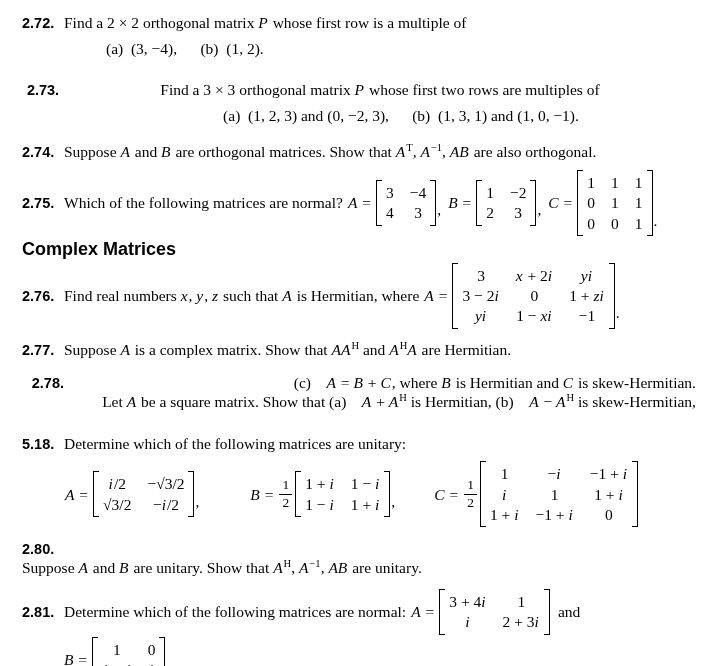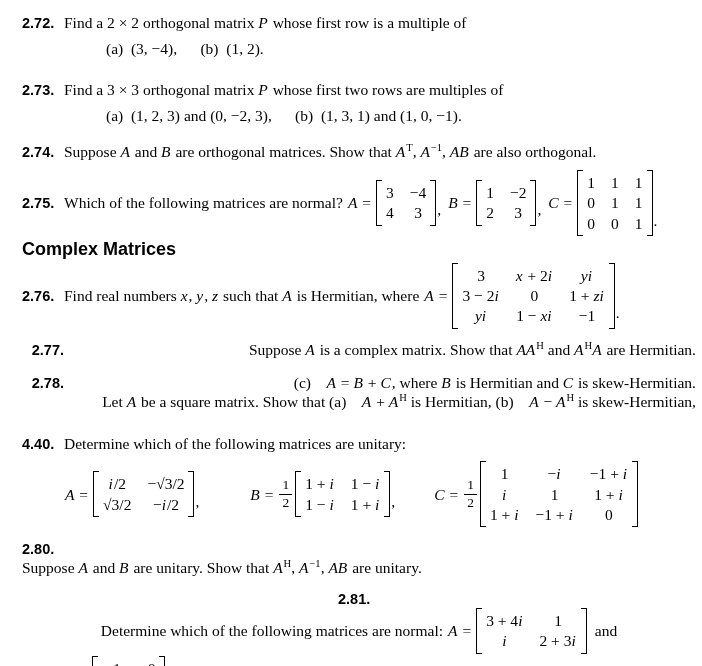--- a/index.html
+++ b/index.html
@@ -38,29 +38,29 @@
   .frac{
     display:inline-flex;flex-direction:column;align-items:center;
     line-height:1.1;font-size:13.5px;margin:0 3px 0 1px;flex:none;
   }
   .frac .num{border-bottom:1.4px solid #000;padding:0 3px 1px;}
   .frac .den{padding-top:1px;}
   sup{font-size:0.68em;line-height:0;}
   i{padding-right:1px;}
   
   #p272{margin-bottom:21px;}
-  #p273{margin-bottom:16px;}
+  #p273{margin-bottom:16px;text-align:center;}
   #p274{margin-bottom:9px;margin-top:9px;}
   #p275{margin-bottom:2px;}
   #p276{margin-top:2px;margin-bottom:11px;}
-  #p277{margin-bottom:14px;text-align:right;}
+  #p277{margin-bottom:14px;}
   #p278{margin-bottom:22px;text-align:right;}
   #p279-row{margin:8px 0 12px 43px;}
   #p280{margin:0 0 11px 0;flex-direction:column;}
-  #p281{margin-bottom:2px;flex-direction:column;}
+  #p281{margin-bottom:2px;}
   .nowrap{white-space:nowrap;}
 </style>
 </head>
 <body>
 
 <div class="page">
 
   <div class="prob" id="p272">
     <span class="pnum">2.72.</span>
     <div class="ptext">
@@ -171,21 +171,21 @@
 
   <div class="prob" id="p278">
     <span class="pnum">2.78.</span>
     <div class="ptext">
       <div>(c)  <i>A</i> = <i>B</i> + <i>C</i>, where <i>B</i> is Hermitian and <i>C</i> is skew-Hermitian.</div>
       <div>Let <i>A</i> be a square matrix. Show that (a)  <i>A</i> + <i>A</i><sup>H</sup> is Hermitian, (b)  <i>A</i> − <i>A</i><sup>H</sup> is skew-Hermitian,</div>
     </div>
   </div>
 
   <div class="prob" id="p279">
-    <span class="pnum">4.40.</span>
+    <span class="pnum">5.18.</span>
     <div class="ptext">Determine which of the following matrices are unitary:</div>
   </div>
   <div class="mrow" id="p279-row">
     <span class="mgroup" style="margin-right:44px;">
       <span class="mlabel"><i>A</i> =</span>
       <span class="mx">
         <span class="mxl"></span>
         <span class="mxg" style="grid-template-columns: repeat(2, auto);">
             <span><i>i</i>/2</span>
             <span>−√3/2</span>

